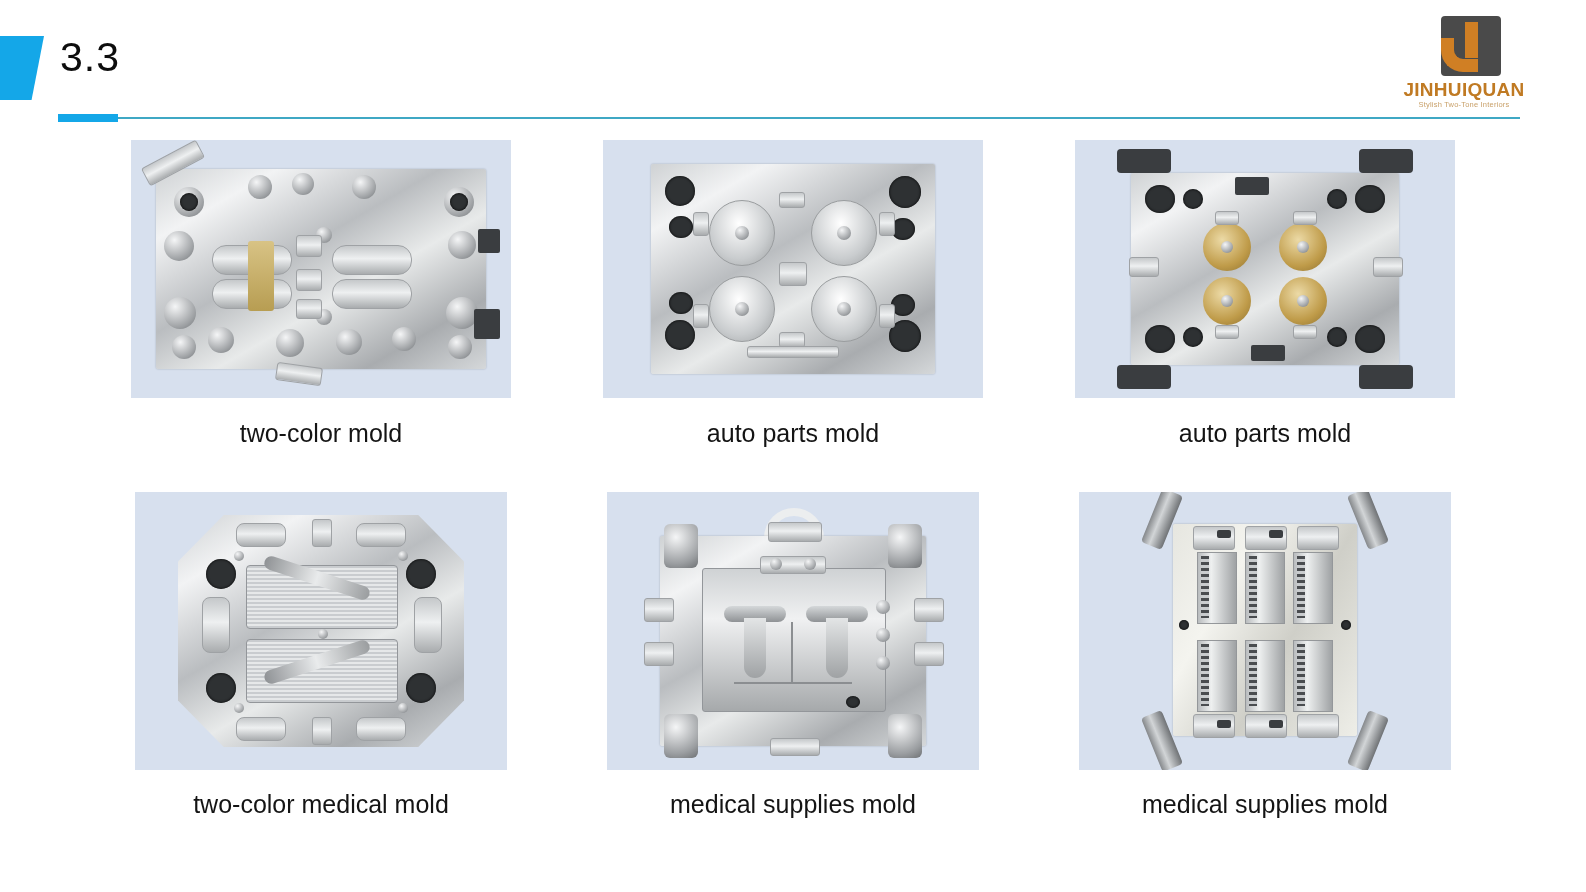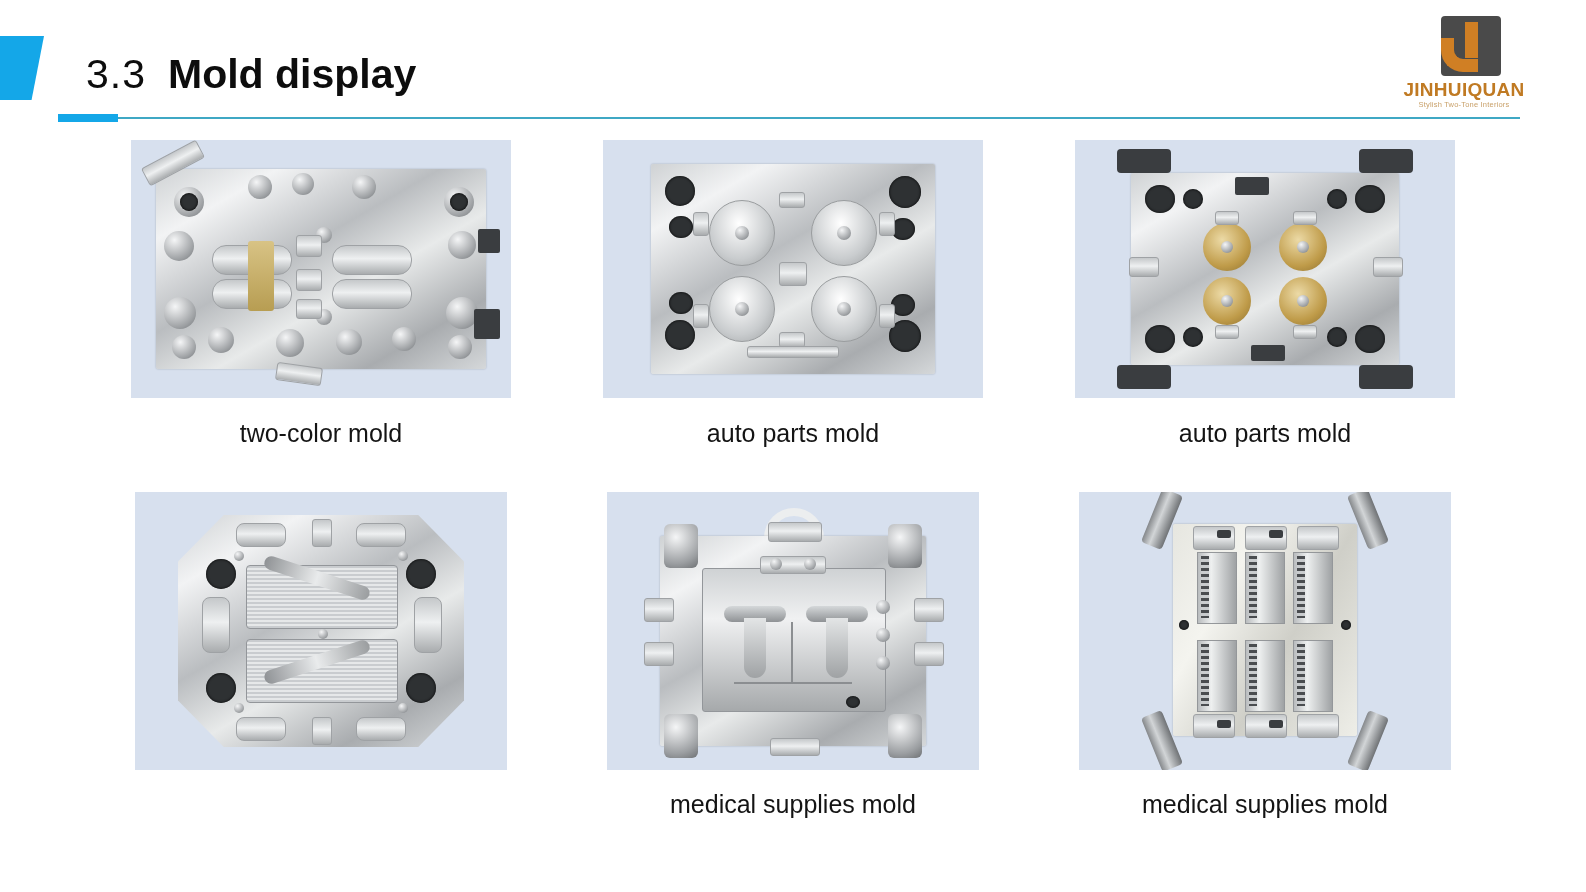--- a/index.html
+++ b/index.html
@@ -23,25 +23,25 @@
     left: 0px;
     top: 36px;
     width: 44px;
     height: 64px;
     background: #14A7E8;
     transform: skewX(-11deg);
     transform-origin: top left;
   }
   .slide-title {
     position: absolute;
-    left: 86px;
+    left: 60px;
     top: 34px;
     height: 64px;
     display: flex;
-    align-items: flex-end;
+    align-items: flex-start;
     white-space: nowrap;
   }
   .title-num {
     font-size: 41px;
     font-weight: 400;
     letter-spacing: 1px;
     color: #0d0d0d;
   }
   .title-cn {
     font-size: 41px;
@@ -252,21 +252,20 @@
     border: 1px solid #93969a;
   }
 </style>
 </head>
 <body>
 
 <div class="accent-parallelogram"></div>
 
 <div class="slide-title">
   <span class="title-num">3.3</span>
-  <span class="title-en">Mold display</span>
 </div>
 
 <div class="divider-wrap">
   <div class="divider-thin"></div>
   <div class="divider-thick"></div>
 </div>
 
 <div class="logo">
   <div class="logo-mark">
     <div class="logo-sq"></div>
@@ -426,20 +425,21 @@
                  background:linear-gradient(90deg,#8f9295,#e9ebec,#9a9d9f);border-radius:7px;
                  transform:rotate(-18deg);"></div>
             <div class="boss" style="left:140px;top:114px;width:10px;height:10px;"></div>
             <div class="boss" style="left:56px;top:36px;width:10px;height:10px;"></div>
             <div class="boss" style="left:220px;top:36px;width:10px;height:10px;"></div>
             <div class="boss" style="left:56px;top:188px;width:10px;height:10px;"></div>
             <div class="boss" style="left:220px;top:188px;width:10px;height:10px;"></div>
           </div>
         </div>
       </div>
+      <div class="caption">two-color medical mold</div>
     </div>
 
     <div class="cell">
       <div class="photo">
         <div class="mold" style="width:266px;height:234px;">
           <div class="ring" style="left:104px;top:-6px;width:44px;height:44px;"></div>
           <div class="plate" style="width:266px;height:210px;margin-top:22px;border-radius:2px;">
             <div class="boss" style="left:4px;top:-12px;width:34px;height:44px;border-radius:6px;"></div>
             <div class="boss" style="left:228px;top:-12px;width:34px;height:44px;border-radius:6px;"></div>
             <div class="boss" style="left:4px;top:178px;width:34px;height:44px;border-radius:6px;"></div>

